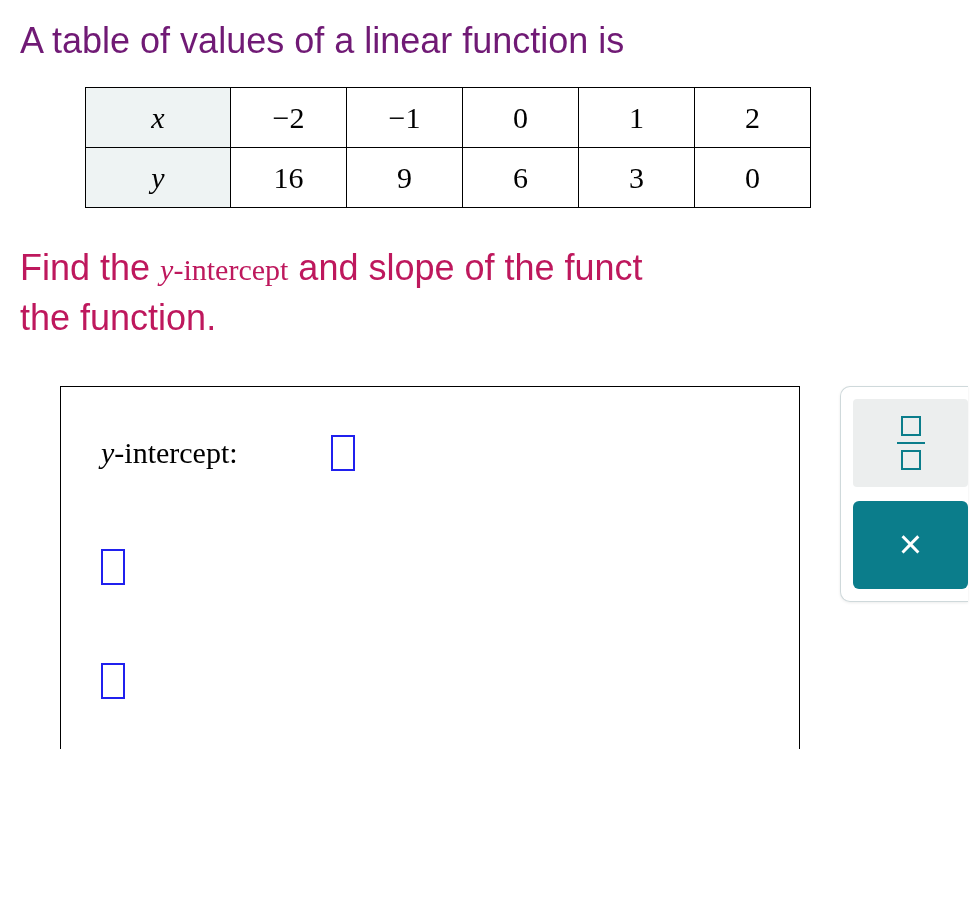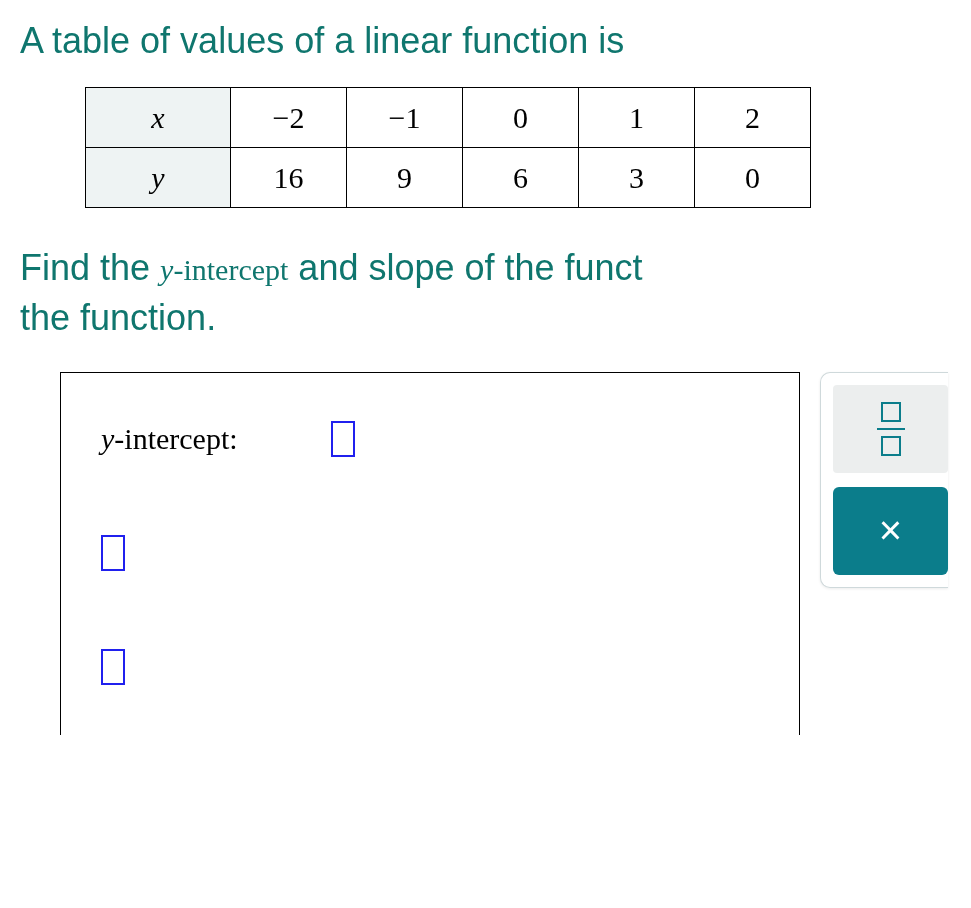--- a/index.html
+++ b/index.html
@@ -10,21 +10,21 @@
     body {
       font-family: Verdana, Geneva, sans-serif;
       background: #ffffff;
       padding: 20px 0 0 20px;
       width: 971px;
       height: 908px;
       overflow: hidden;
     }
     .heading {
       font-size: 36px;
-      color: #0f766e;
+      color: #701a75;
       margin-bottom: 25px;
       white-space: nowrap;
     }
     .table-wrap {
       margin-left: 65px;
       margin-bottom: 35px;
     }
     table.values {
       border-collapse: collapse;
     }
@@ -42,36 +42,36 @@
       font-style: italic;
       font-weight: normal;
     }
     table.values .val {
       width: 116px;
       background: #ffffff;
       font-weight: normal;
     }
     .prompt {
       font-size: 36px;
-      color: #0f766e;
+      color: #be185d;
       line-height: 1.4;
       white-space: nowrap;
-      margin-bottom: 28px;
+      margin-bottom: 42px;
     }
     .prompt .yint {
       font-family: 'Times New Roman', serif;
       font-size: 30px;
     }
     .prompt .yint .y {
       font-style: italic;
     }
     .main-row {
       display: flex;
       align-items: flex-start;
-      gap: 20px;
+      gap: 40px;
     }
     .answer-box {
       border: 1.5px solid #000;
       border-bottom: none;
       width: 740px;
       padding: 48px 40px 50px 40px;
       margin-left: 40px;
     }
     .answer-row {
       display: flex;

